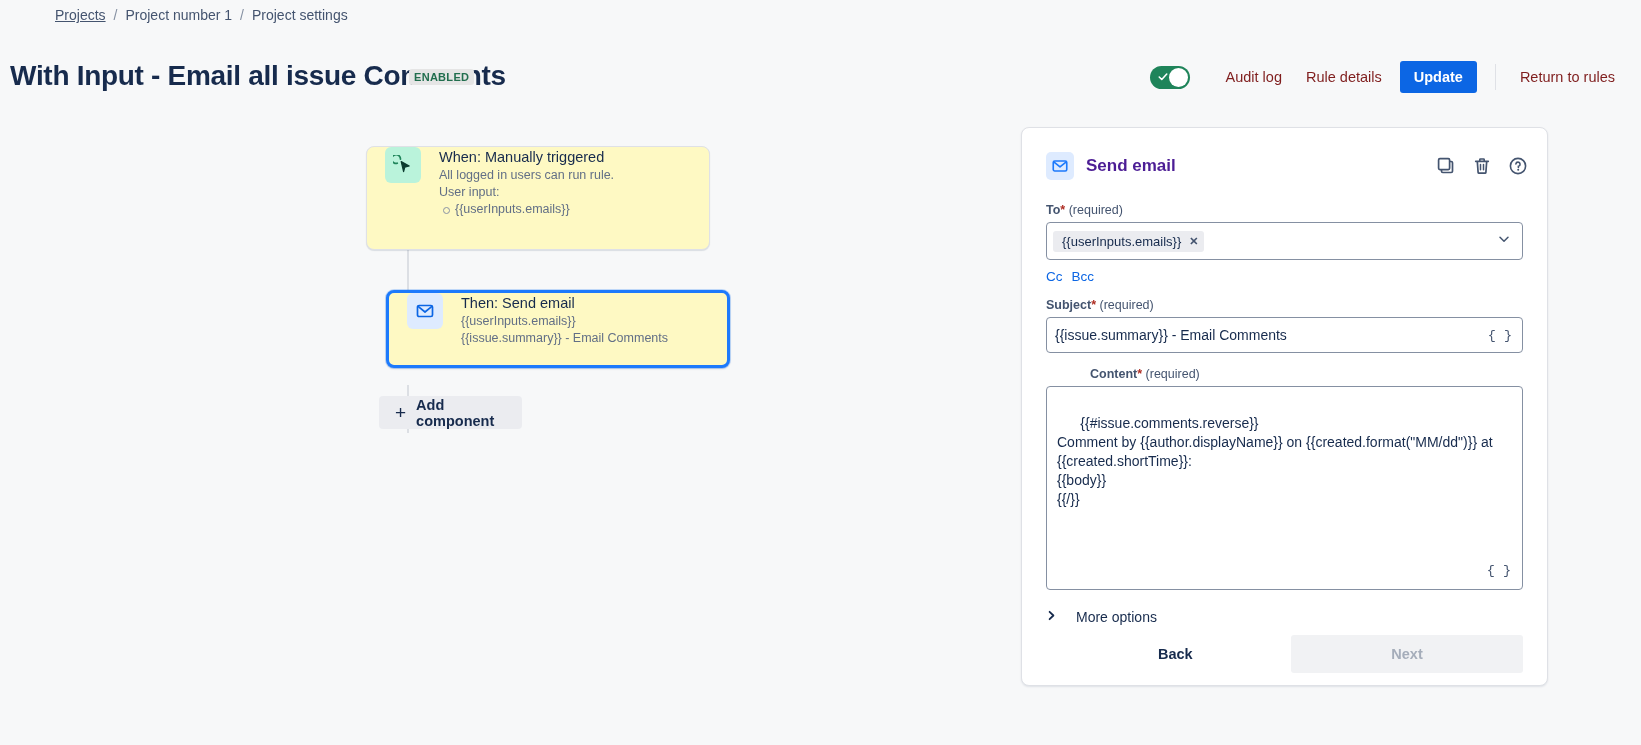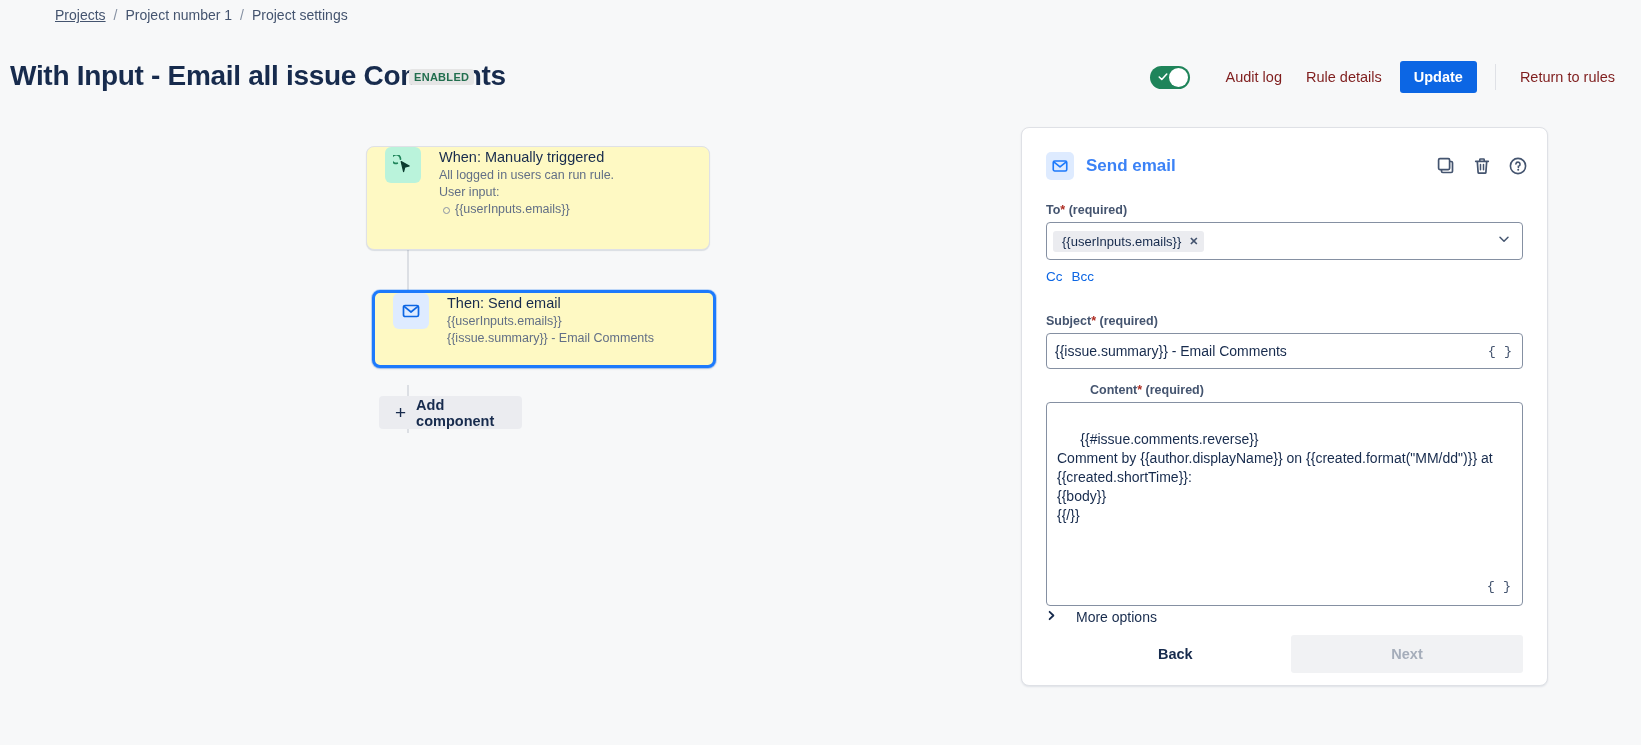--- a/index.html
+++ b/index.html
@@ -134,30 +134,30 @@
   }
   #panel-header {
     position: absolute; left: 24px; top: 21px; right: 18px; height: 34px;
     display: flex; align-items: center;
   }
   #panel-header .hdr-icon {
     width: 28px; height: 28px; border-radius: 5px; background: #deebff;
     display: flex; align-items: center; justify-content: center;
     margin-right: 12px;
   }
-  #panel-title { font-size: 17px; font-weight: bold; color: #3b82f6; }
+  #panel-title { font-size: 17px; font-weight: bold; color: #4c1d95; }
   #panel-actions { margin-left: auto; display: flex; align-items: center; gap: 14px; }
   .panel-action { width: 22px; height: 22px; cursor: pointer; display: flex; align-items: center; justify-content: center; }
 
   .field-label {
     font-size: 12.5px; font-weight: bold; color: #44546f;
     margin-bottom: 5px;
   }
   .field-label .req-star { color: #ae2e24; font-weight: bold; }
-  .field-label .req-text { font-weight: bold; color: #44546f; }
+  .field-label .req-text { font-weight: normal; color: #44546f; }
 
   #form { position: absolute; left: 24px; top: 75px; right: 24px; }
 
   .sel-field {
     border: 1px solid #8590a2; border-radius: 4px; background: #fff;
     height: 38px; display: flex; align-items: center; padding: 0 6px;
     position: relative;
   }
   .chip {
     background: #ebecf0; border-radius: 3px;
@@ -261,21 +261,21 @@
     <div class="node-body">
       <div class="node-title">When: Manually triggered</div>
       <div class="node-sub">All logged in users can run rule.</div>
       <div class="node-sub">User input:</div>
       <ul class="node-sub-list">
         <li>{{userInputs.emails}}</li>
       </ul>
     </div>
   </div>
 
-  <div class="node selected" style="left:372px; top:180px; width:344px; height:78px;">
+  <div class="node selected" style="left:386px; top:180px; width:344px; height:78px;">
     <div class="node-icon blue">
       <svg width="20" height="20" viewBox="0 0 20 20">
         <rect x="2.5" y="4.5" width="15" height="11" rx="1.6" fill="none" stroke="#0c66e4" stroke-width="1.7"></rect>
         <path d="M3.4 5.6 L10 11 L16.6 5.6" fill="none" stroke="#0c66e4" stroke-width="1.7" stroke-linecap="round" stroke-linejoin="round"></path>
       </svg>
     </div>
     <div class="node-body">
       <div class="node-title">Then: Send email</div>
       <div class="node-sub">{{userInputs.emails}}</div>
       <div class="node-sub">{{issue.summary}} - Email Comments</div>
@@ -340,21 +340,21 @@
           <path d="M3 5.2 L7 9.2 L11 5.2" fill="none" stroke="#44546f" stroke-width="1.5" stroke-linecap="round" stroke-linejoin="round"></path>
         </svg>
       </span>
     </div>
 
     <div id="ccbcc">
       <span>Cc</span>
       <span>Bcc</span>
     </div>
 
-    <div class="field-label" style="margin-top:30px;">
+    <div class="field-label" style="margin-top:14px;">
       <span>Subject</span><span class="req-star">*</span>
       <span class="req-text">(required)</span>
     </div>
     <div class="text-field">
       <span>{{issue.summary}} - Email Comments</span>
       <span class="smart-btn">{ }</span>
     </div>
 
     <div class="field-label" style="margin-top:14px;margin-left:44px;">
       <span>Content</span><span class="req-star">*</span>

